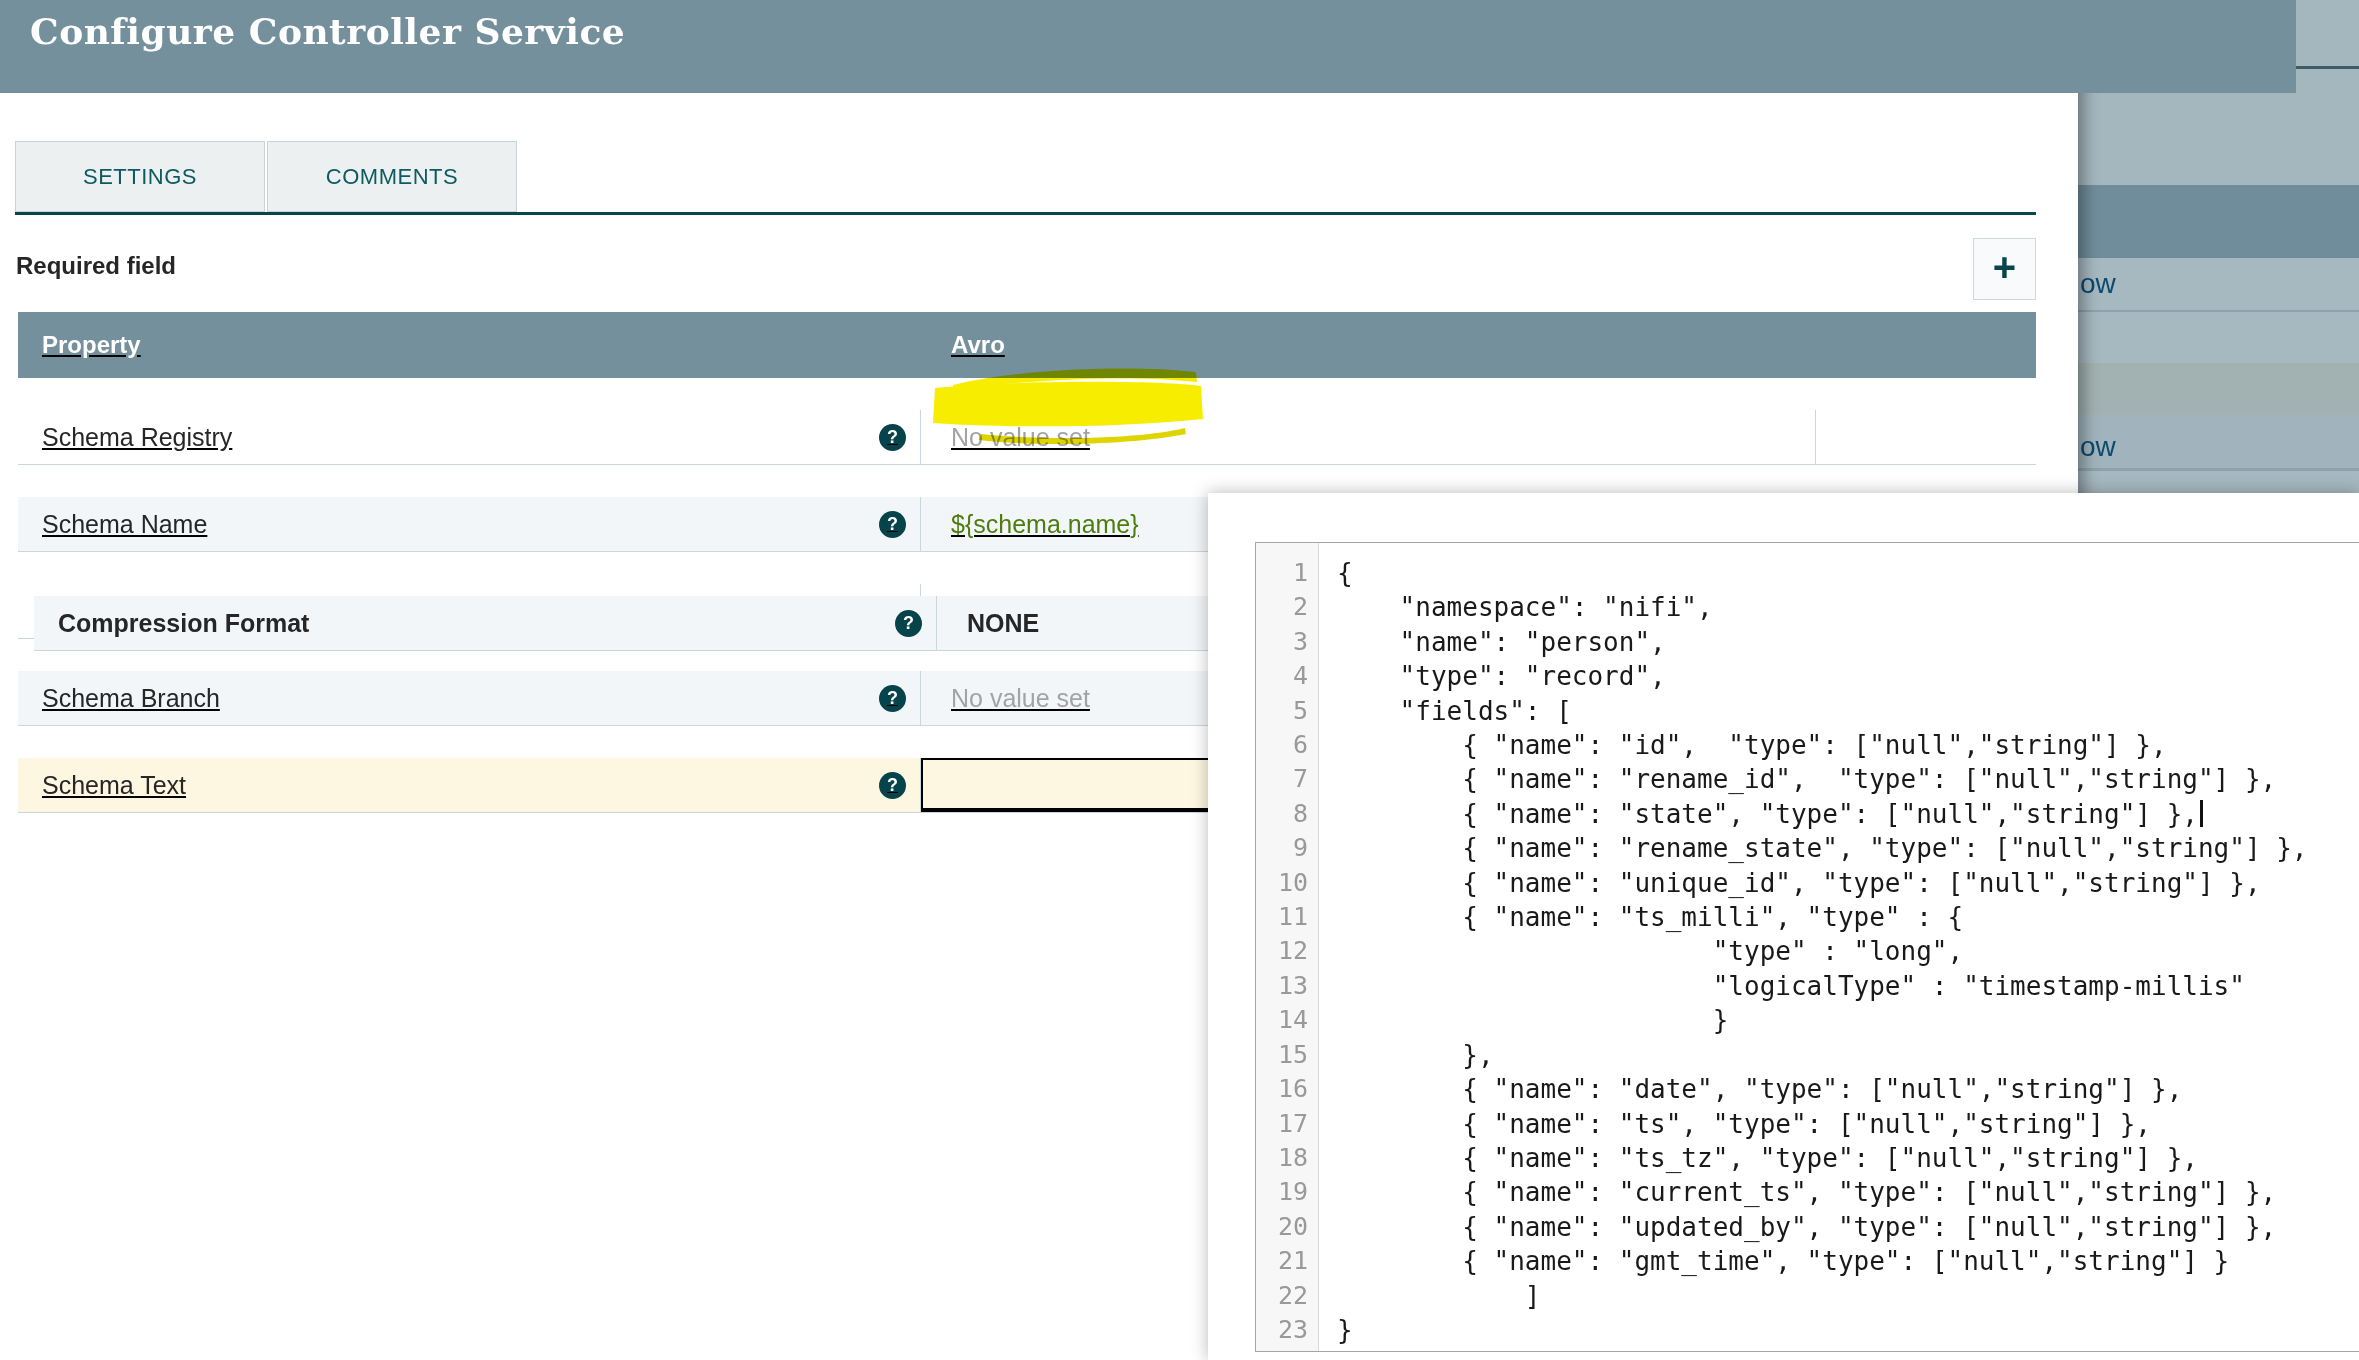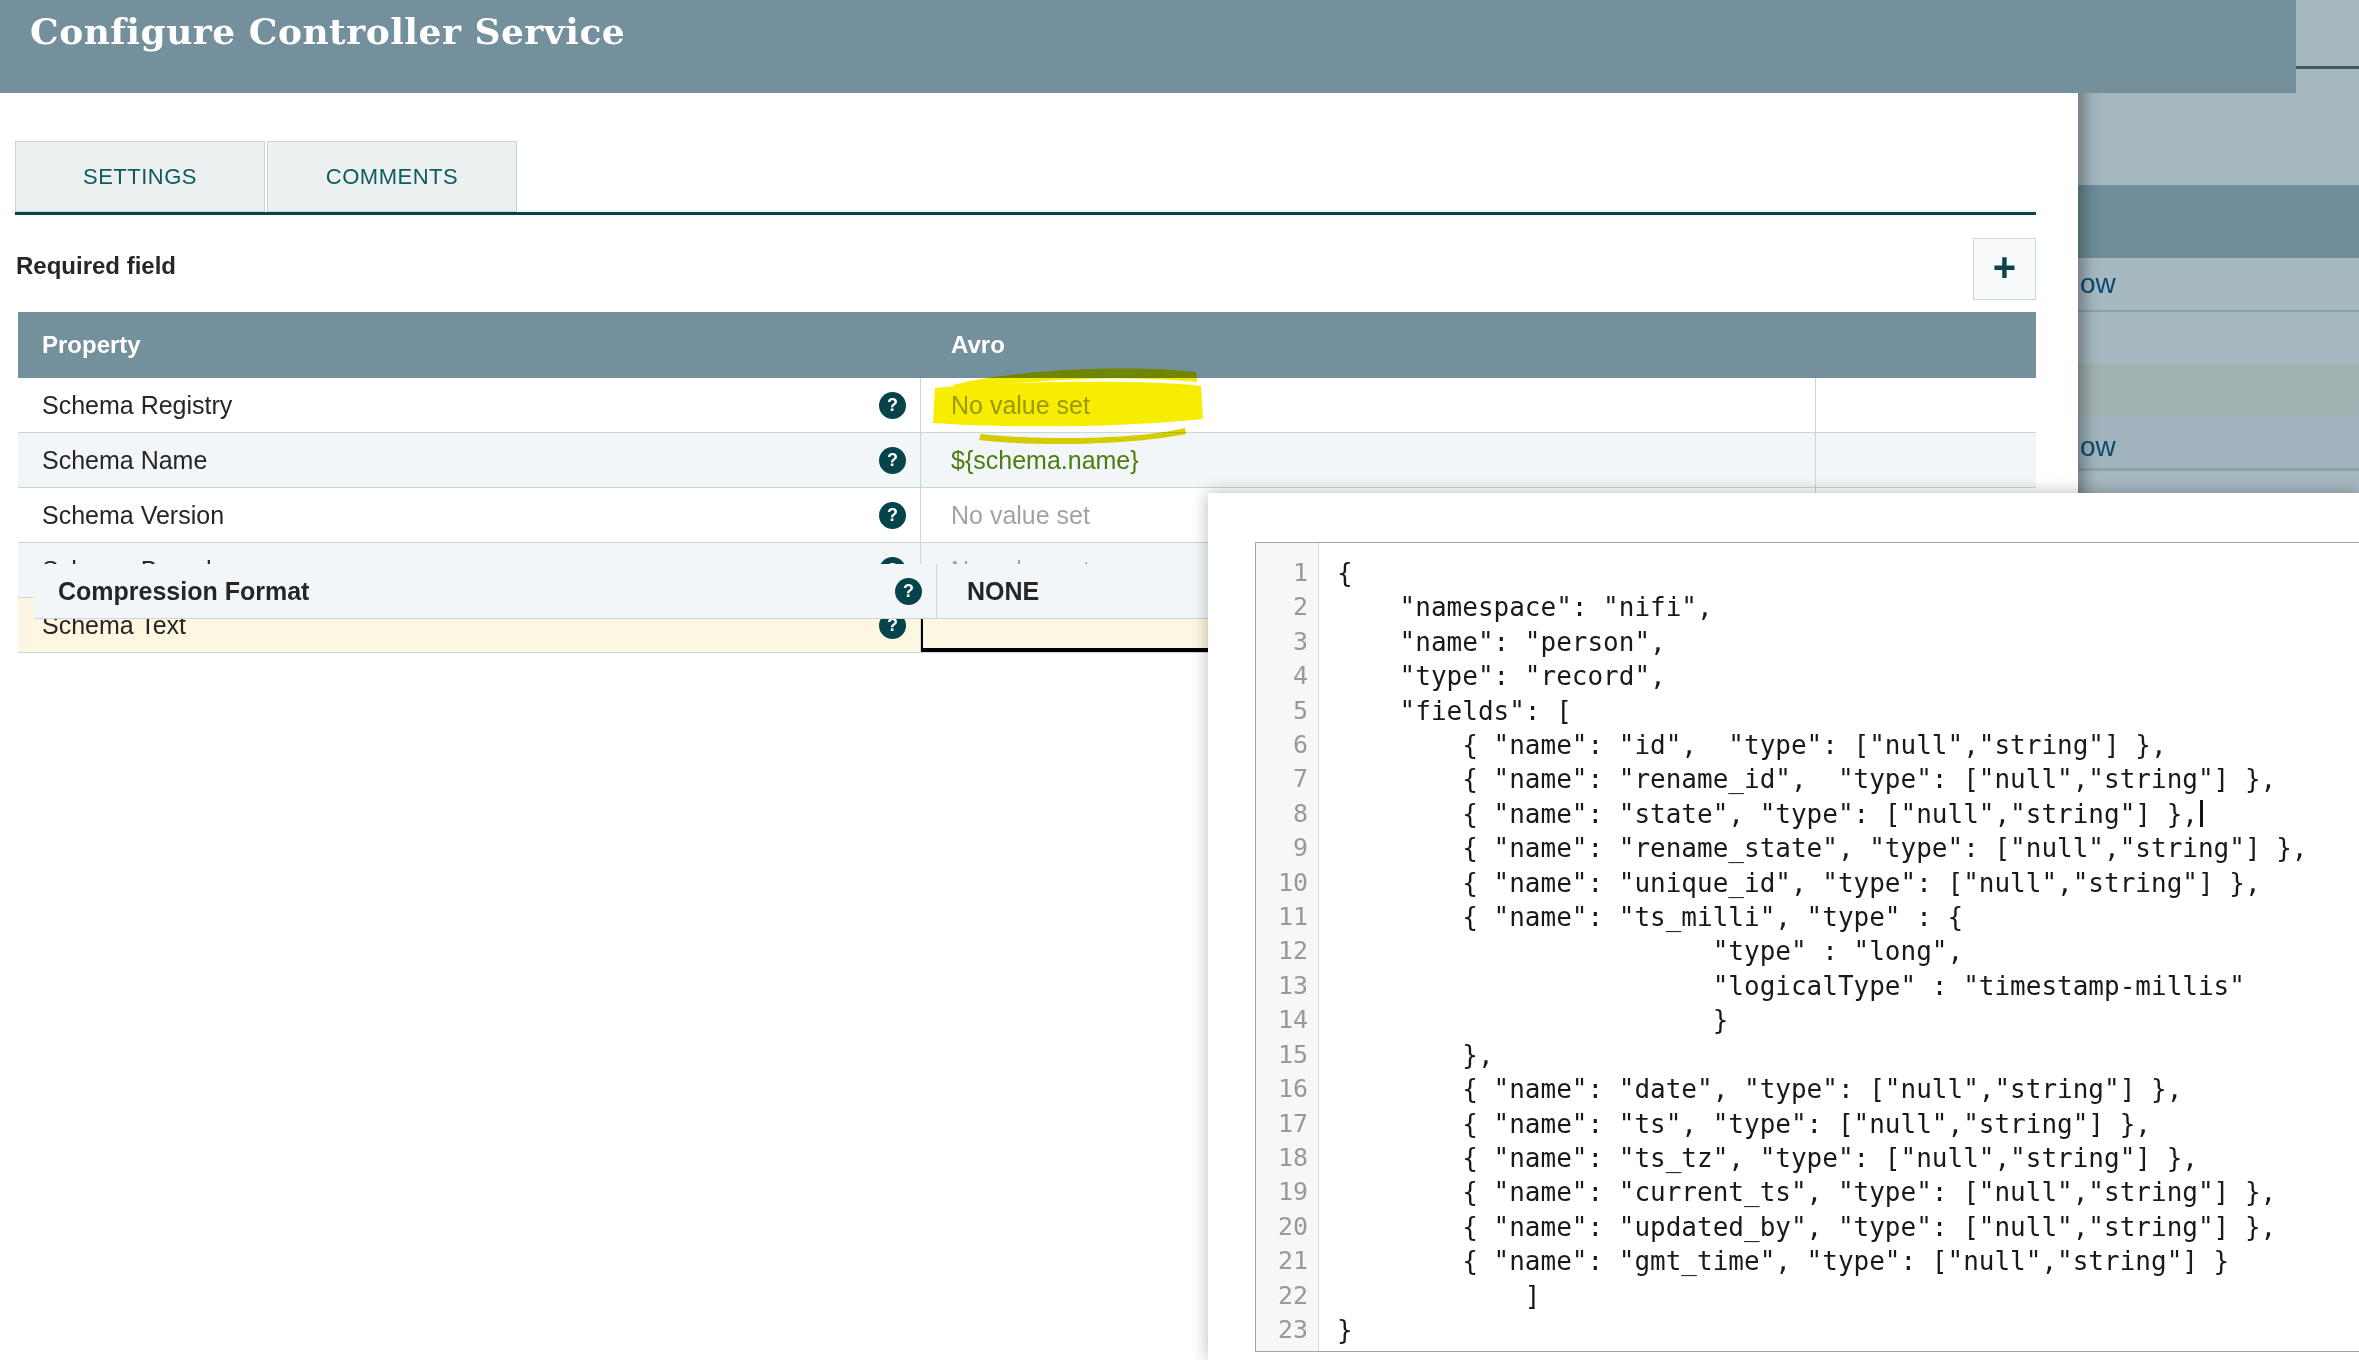--- a/index.html
+++ b/index.html
@@ -39,26 +39,26 @@
        color:#262626;z-index:2;}
 
   .required{position:absolute;left:16px;top:252px;font-size:24px;font-weight:bold;color:#262626;}
 
   .add-btn{position:absolute;left:1973px;top:238px;width:63px;height:62px;box-sizing:border-box;
        background:#f8fafb;border:1px solid #ccd9de;display:flex;align-items:center;justify-content:center;
        cursor:pointer;padding:0;}
   .add-btn .plus{color:#0a454d;font-size:40px;font-weight:bold;line-height:1;transform:translateY(-2px);}
 
   
-  .ptable{position:absolute;left:18px;top:312px;width:2018px;}
+  .ptable{position:absolute;left:18px;top:312px;width:2018px;text-decoration:underline;}
   .thead{display:flex;height:66px;background:#74909d;color:#fff;font-weight:bold;font-size:24px;align-items:center;}
   .th-prop{box-sizing:border-box;width:903px;padding-left:24px;}
   .th-val{box-sizing:border-box;width:895px;padding-left:30px;}
   .th-act{flex:1;}
-  .trow{display:flex;height:54px;border-bottom:1px solid #c9d6db;background:#fff;}
+  .trow{display:flex;height:54px;border-bottom:1px solid #c9d6db;background:#fff;margin-top:32px;}
   .trow.alt{background:#f3f6f8;}
   .trow.selected{background:#fdf6e0;}
   .cell-prop{box-sizing:border-box;width:903px;padding-left:24px;padding-right:14px;
        border-right:1px solid #c9d6db;display:flex;align-items:center;justify-content:space-between;
        font-size:25px;color:#262626;}
   .trow.required .prop-label{font-weight:bold;}
   .help{flex:0 0 auto;width:27px;height:27px;border-radius:50%;background:#07434a;color:#fff;
        font-size:18px;font-weight:bold;display:flex;align-items:center;justify-content:center;cursor:pointer;}
   .cell-value{box-sizing:border-box;width:895px;padding-left:30px;border-right:1px solid #c9d6db;
        display:flex;align-items:center;font-size:25px;color:#4d7c0f;cursor:pointer;}

